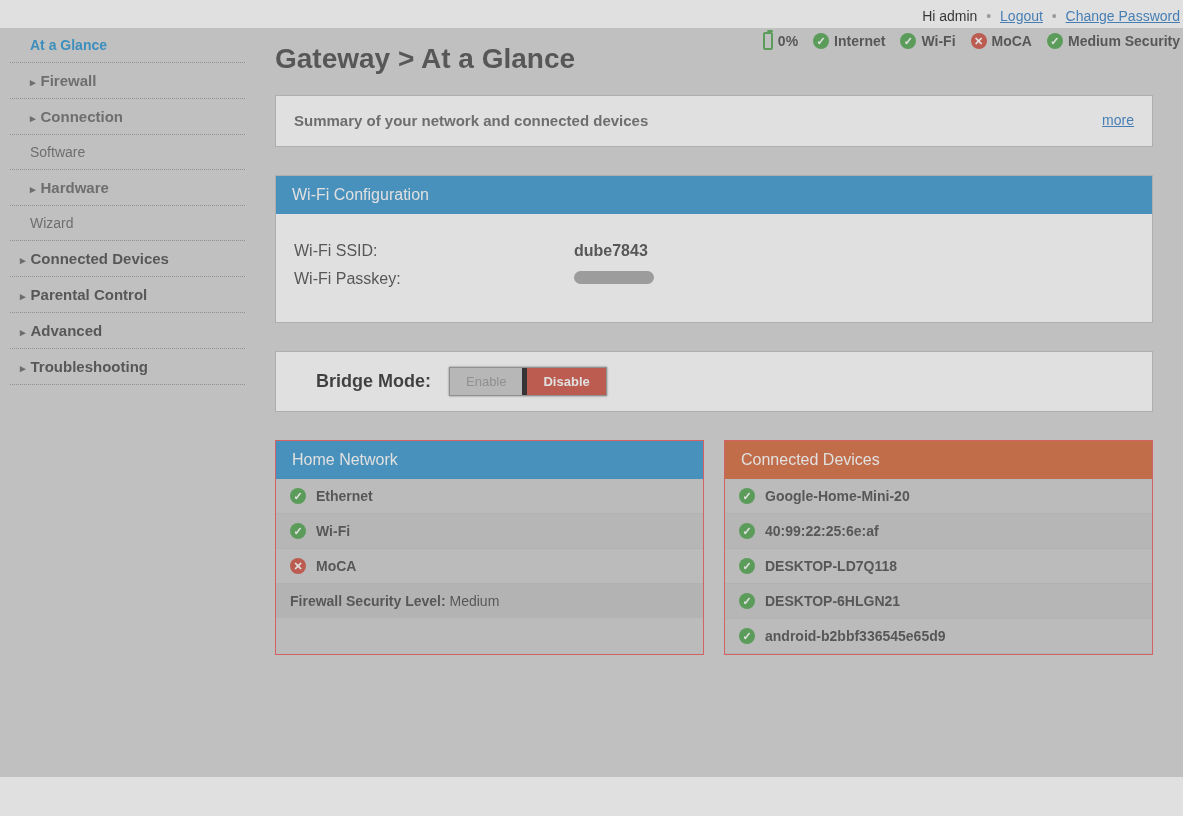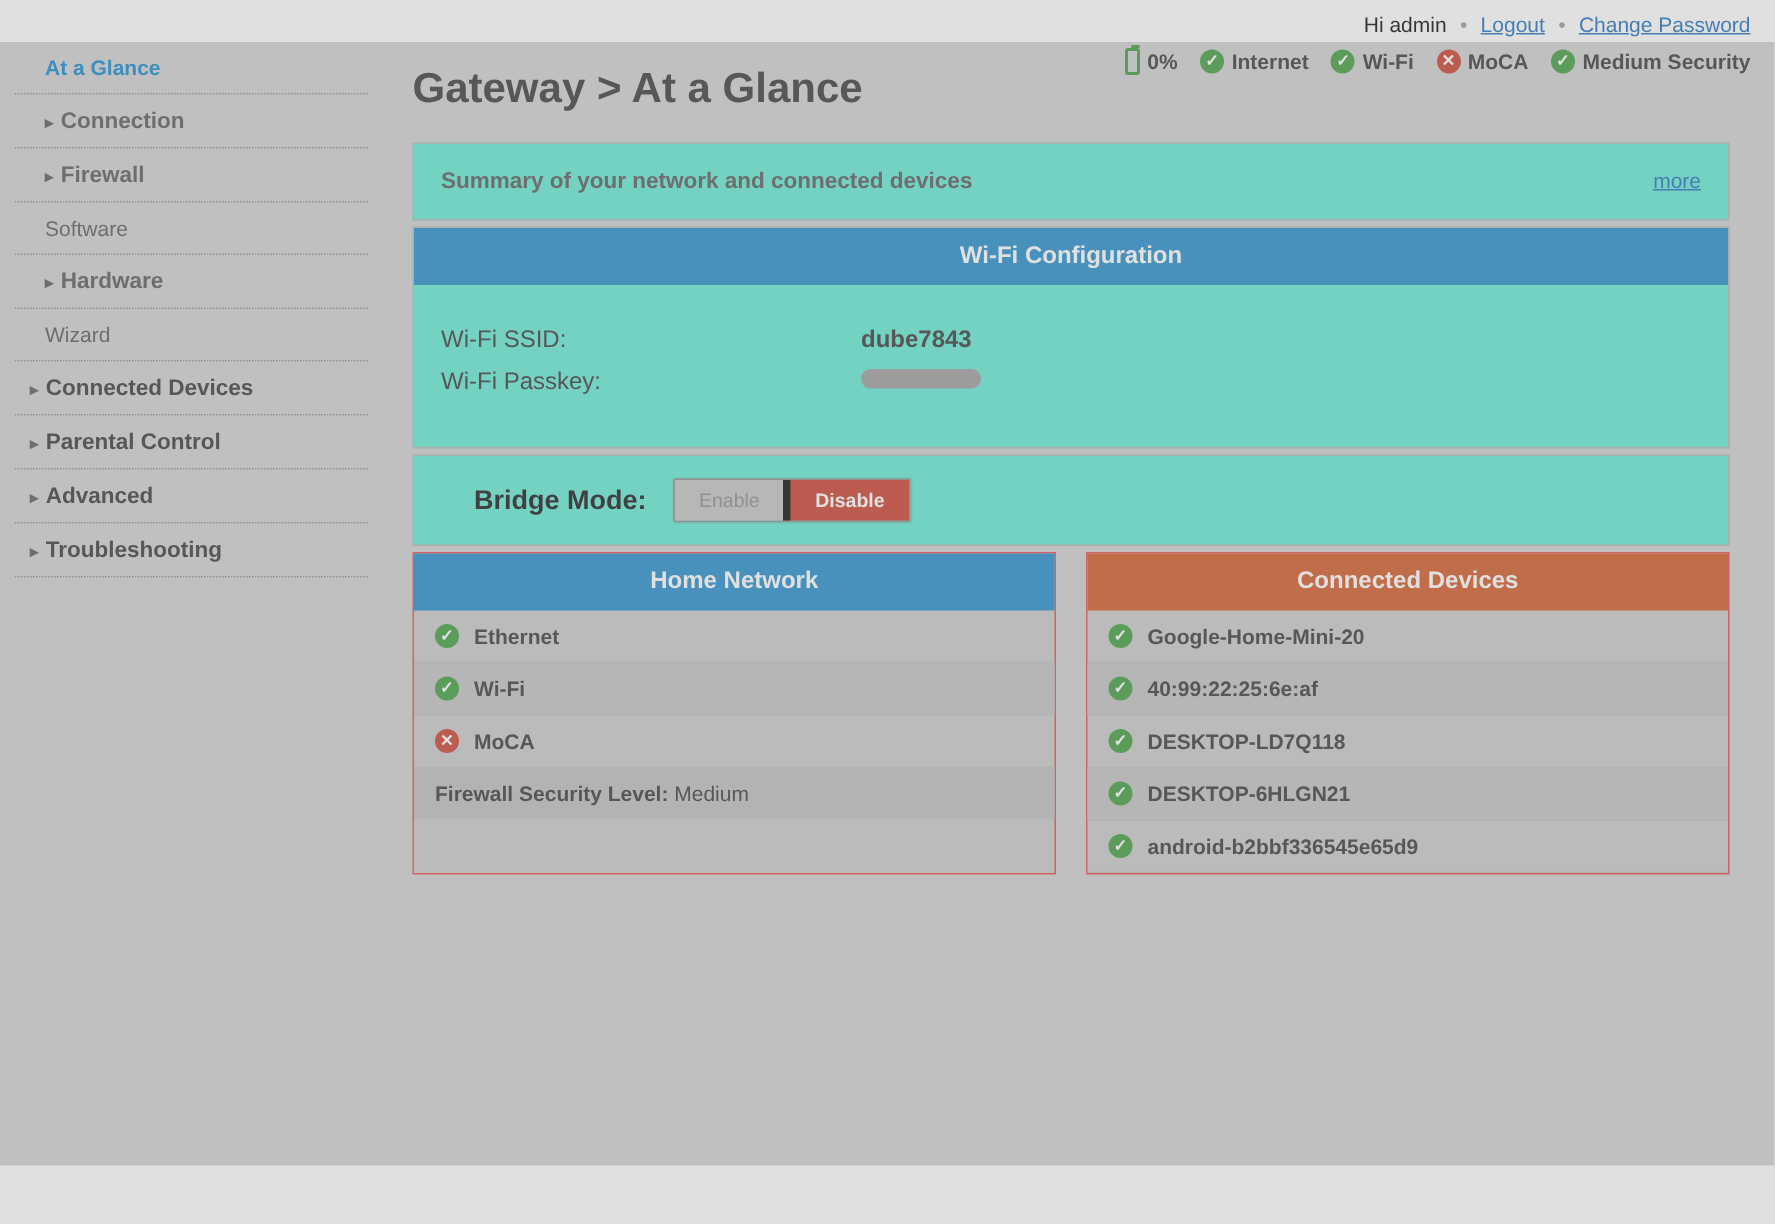--- a/index.html
+++ b/index.html
@@ -1,44 +1,44 @@
 <!DOCTYPE html>
 <html><head>
 <meta charset="utf-8">
 <style>
 * { box-sizing: border-box; margin: 0; padding: 0; }
 body { font-family: Arial, sans-serif; background: #fff; width: 1183px; height: 816px; position: relative; overflow: hidden; }
 .header { background: #fff; padding: 10px 20px 18px; position: relative; }
 .logo { font-family: Arial, sans-serif; font-size: 32px; font-weight: bold; color: #d6232a; letter-spacing: -1px; }
 .logo::after { content: "."; color: #d6232a; }
-.header-right { position: absolute; right: 16px; top: 8px; text-align: right; font-size: 14px; }
+.header-right { position: absolute; right: 3px; top: 8px; text-align: right; font-size: 14px; }
 .header-right a { color: #1a6ebd; text-decoration: underline; }
 .sep { color: #999; margin: 0 5px; }
 .status-row { margin-top: 8px; display: flex; align-items: center; justify-content: flex-end; gap: 15px; font-weight: bold; color: #333; }
 .status-item { display: flex; align-items: center; gap: 5px; }
 .battery { display:inline-block; width:10px; height:18px; border:2px solid #3a9a3a; border-radius:2px; position:relative; }
 .battery::before { content:""; position:absolute; top:-4px; left:2px; width:6px; height:2px; background:#3a9a3a; border-radius:1px; }
 .check-icon { width:16px; height:16px; border-radius:50%; background:#3a9a3a; color:#fff; font-size:11px; line-height:16px; text-align:center; font-weight:bold; display:inline-block; }
 .x-icon { width:16px; height:16px; border-radius:50%; background:#c93b2a; color:#fff; font-size:11px; line-height:16px; text-align:center; font-weight:bold; display:inline-block; }
 .body-wrap { display:flex; background:#d0d0d0; padding:0 0 0 10px; min-height: 749px; }
 .sidebar { width: 235px; padding-top: 0; }
 .nav-header { background:#666; color:#fff; padding:9px 10px; font-size:16px; font-weight:bold; }
 .nav-header::before { content:"▾"; font-size:11px; margin-right:4px; }
 .nav-item { border-bottom:1px dotted #888; padding:9px 10px; font-size:14px; color:#333; }
 .nav-item.active a { color:#0b86c9; font-weight:bold; }
 .nav-item.sub { padding-left:20px; color:#555; }
 .nav-item.top { font-weight:bold; font-size:15px; }
 .nav-item.top::before { content:"▸"; font-size:11px; margin-right:5px; color:#555; }
 .main { flex:1; padding: 5px 30px 0 30px; }
 .page-title { font-size:28px; font-weight:bold; color:#333; margin:10px 0 20px 0; }
-.panel { background:#5eead4; border:1px solid #b5b5b5; margin-bottom:4px; padding:0; }
+.panel { background:#ffffff; border:1px solid #b5b5b5; margin-bottom:28px; padding:0; }
 .summary-box { padding:16px 18px; position:relative; }
 .summary-text { color:#555; font-weight:bold; font-size:15px; display:inline-block; }
 .more-link { position:absolute; right:18px; top:16px; color:#1a6ebd; text-decoration:underline; font-size:14px; }
-.panel-header { background:#1d8ac9; color:#fff; padding:10px 16px; font-weight:bold; font-size:16px;text-align:center; }
+.panel-header { background:#1d8ac9; color:#fff; padding:10px 16px; font-weight:normal; font-size:16px; }
 .panel-header.orange { background:#d35420; }
 .panel-body { padding:18px 18px 24px 18px; }
 .field-row { display:flex; align-items:center; margin:10px 0; }
 .field-label { width:280px; text-align:left; font-weight:normal; color:#333; padding-right:10px; }
 .field-value { color:#333; font-weight:bold; }
 .redact { display:inline-block; width:80px; height:18px; background:#9a9a9a; border-radius:9px; }
 .redact.small { height:13px; }
 .bridge { padding:15px 40px; display:flex; align-items:center; gap:18px; }
 .bridge-label { font-weight:bold; font-size:18px; color:#111; }
 .btn-group { display:flex; border:1px solid #888; box-shadow:0 0 2px #666; }
@@ -87,22 +87,22 @@
           <span class="check-icon">✓</span>
           <span>Medium Security</span>
         </div>
     </div>
   </div>
 </div>
 
 <div class="body-wrap">
   <div class="sidebar">
     <div class="nav-item sub active"><a>At a Glance</a></div>
+    <div class="nav-item sub top">Firewall</div>
     <div class="nav-item sub top">Connection</div>
-    <div class="nav-item sub top">Firewall</div>
     <div class="nav-item sub">Software</div>
     <div class="nav-item sub top">Hardware</div>
     <div class="nav-item sub">Wizard</div>
     <div class="nav-item top">Connected Devices</div>
     <div class="nav-item top">Parental Control</div>
     <div class="nav-item top">Advanced</div>
     <div class="nav-item top">Troubleshooting</div>
   </div>
 
   <div class="main">

